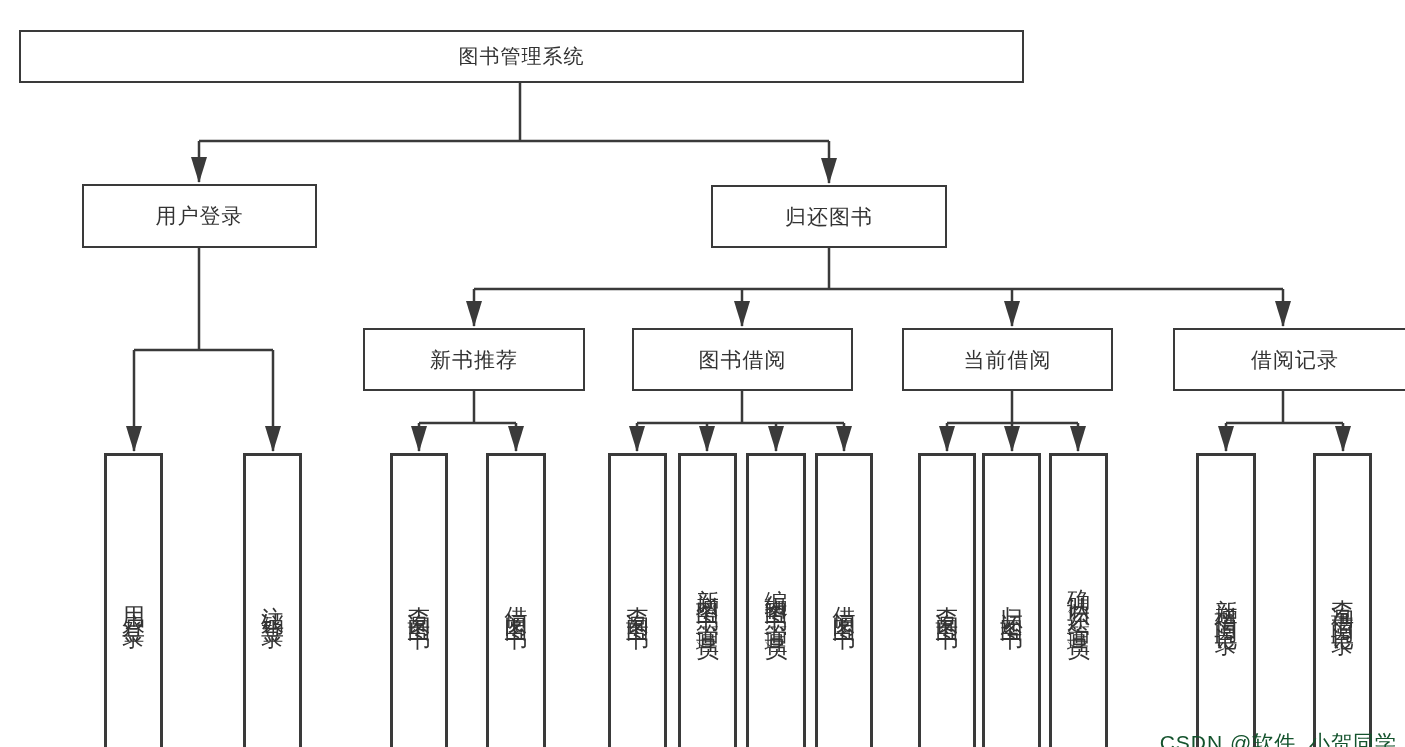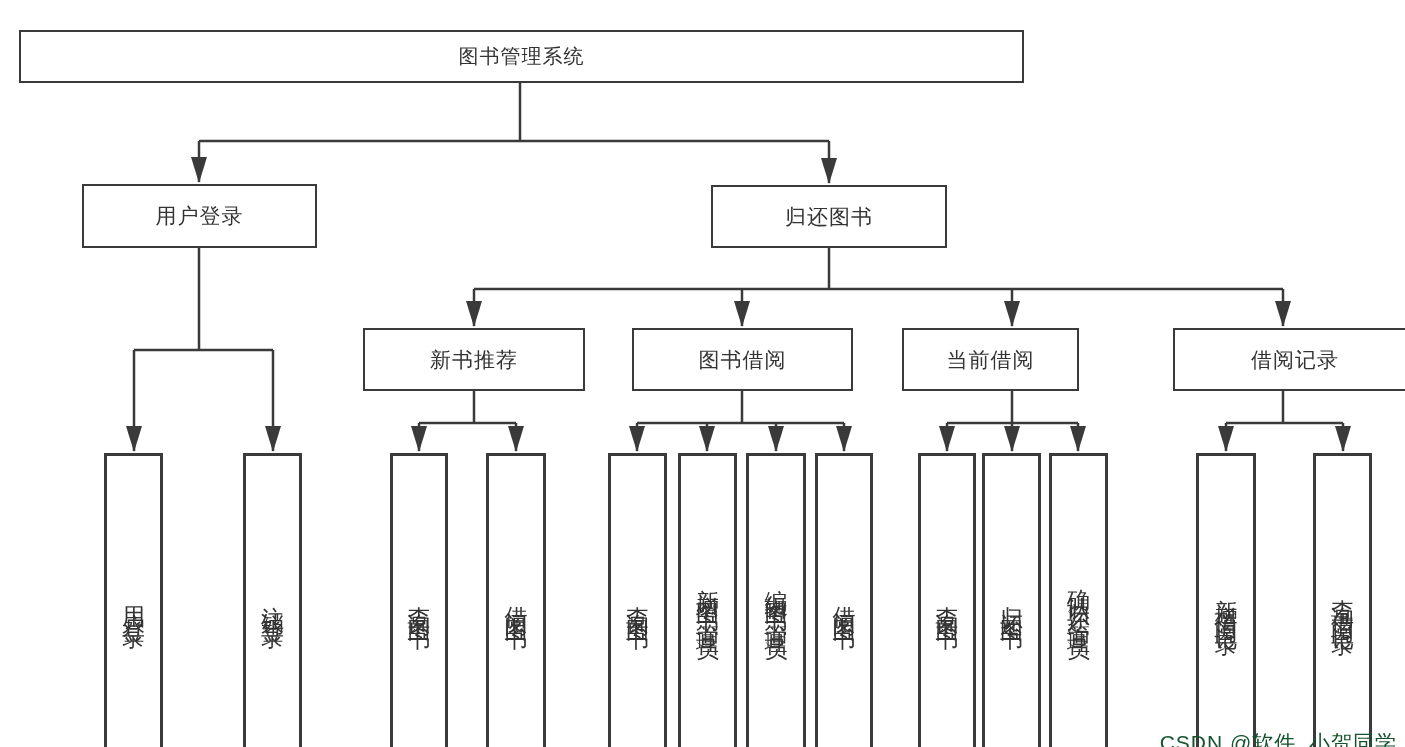--- a/index.html
+++ b/index.html
@@ -123,21 +123,21 @@
   <div class="node" style="left:711px; top:169px; width:236px; height:63px;">
     <span>归还图书</span>
   </div>
 
   <div class="node" style="left:363px; top:312px; width:222px; height:63px;">
     <span>新书推荐</span>
   </div>
   <div class="node" style="left:632px; top:312px; width:221px; height:63px;">
     <span>图书借阅</span>
   </div>
-  <div class="node" style="left:902px; top:312px; width:177px; height:63px;">
+  <div class="node" style="left:902px; top:312px; width:211px; height:63px;">
     <span>当前借阅</span>
   </div>
   <div class="node" style="left:1173px; top:312px; width:244px; height:63px;">
     <span>借阅记录</span>
   </div>
 
   <div class="leaf" style="left:104px; top:437px; width:59px; height:298px;">
     <span>用户登录</span>
   </div>
   <div class="leaf" style="left:243px; top:437px; width:59px; height:298px;">

